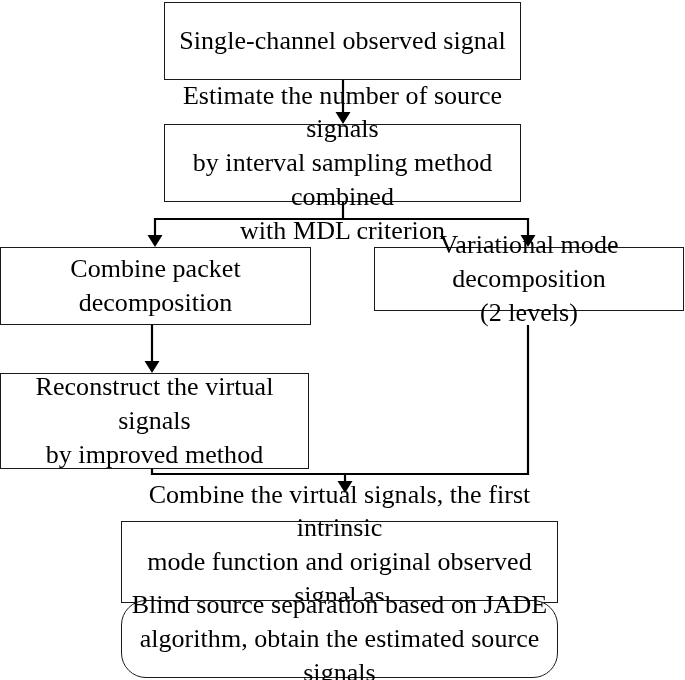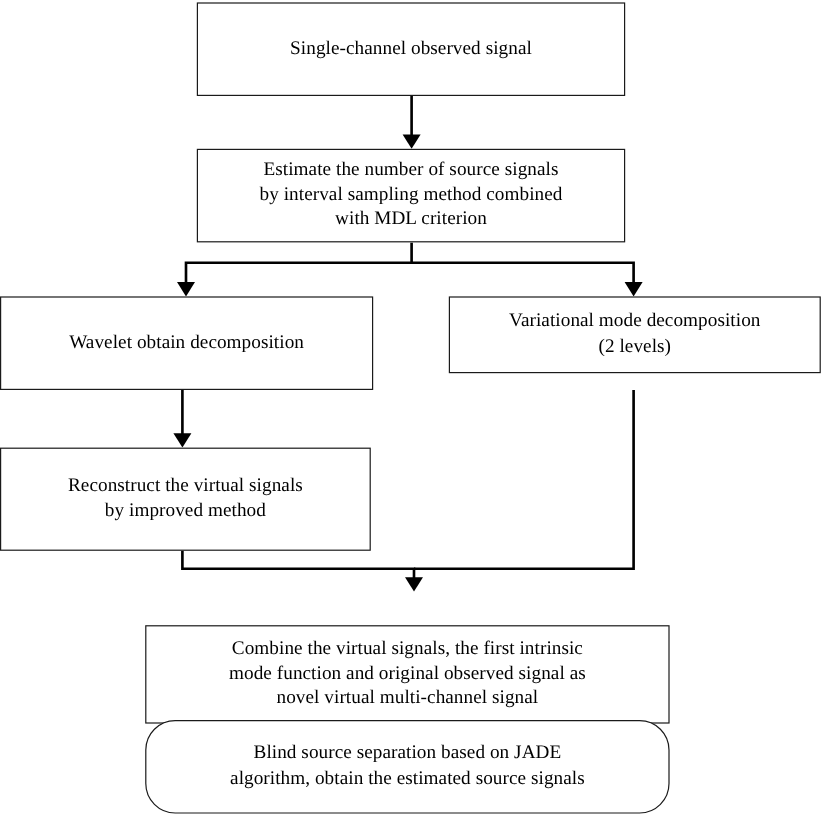--- a/index.html
+++ b/index.html
@@ -37,21 +37,21 @@
     align-items: center;
     justify-content: center;
     text-align: center;
   }
   .node-label {
     display: block;
     width: 100%;
     padding: 0 6px;
     box-sizing: border-box;
     font-family: "Liberation Serif", "DejaVu Serif", serif;
-    font-size: 16px;
+    font-size: 26px;
     line-height: 1.30;
     color: #000000;
     letter-spacing: 0.05px;
     white-space: pre-line;
   }
 </style>
 </head>
 <body>
 
 <div id="flowchart-root">
@@ -80,29 +80,29 @@
     <span class="node-label">Single-channel observed signal</span>
   </div>
 
   <div class="node-box" style="left: 164px; top: 124px; width: 357px; height: 78px; align-items: center;">
     <span class="node-label">Estimate the number of source signals
 by interval sampling method combined
 with MDL criterion</span>
   </div>
 
   <div class="node-box" style="left: 0px; top: 247px; width: 311px; height: 78px;">
-    <span class="node-label">Wavelet obtain decomposition</span>
+    <span class="node-label">Combine packet decomposition</span>
   </div>
 
   <div class="node-box" style="left: 374px; top: 247px; width: 310px; height: 64px;">
     <span class="node-label">Variational mode decomposition
 (2 levels)</span>
   </div>
 
-  <div class="node-box" style="left: 0px; top: 373px; width: 309px; height: 86px;">
+  <div class="node-box" style="left: 0px; top: 373px; width: 309px; height: 96px;">
     <span class="node-label">Reconstruct the virtual signals
 by improved method</span>
   </div>
 
   <div class="node-box" style="left: 121px; top: 493px; width: 437px; height: 82px; margin-top: 28px;">
     <span class="node-label">Combine the virtual signals, the first intrinsic
 mode function and original observed signal as
 novel virtual multi-channel signal</span>
   </div>
 

